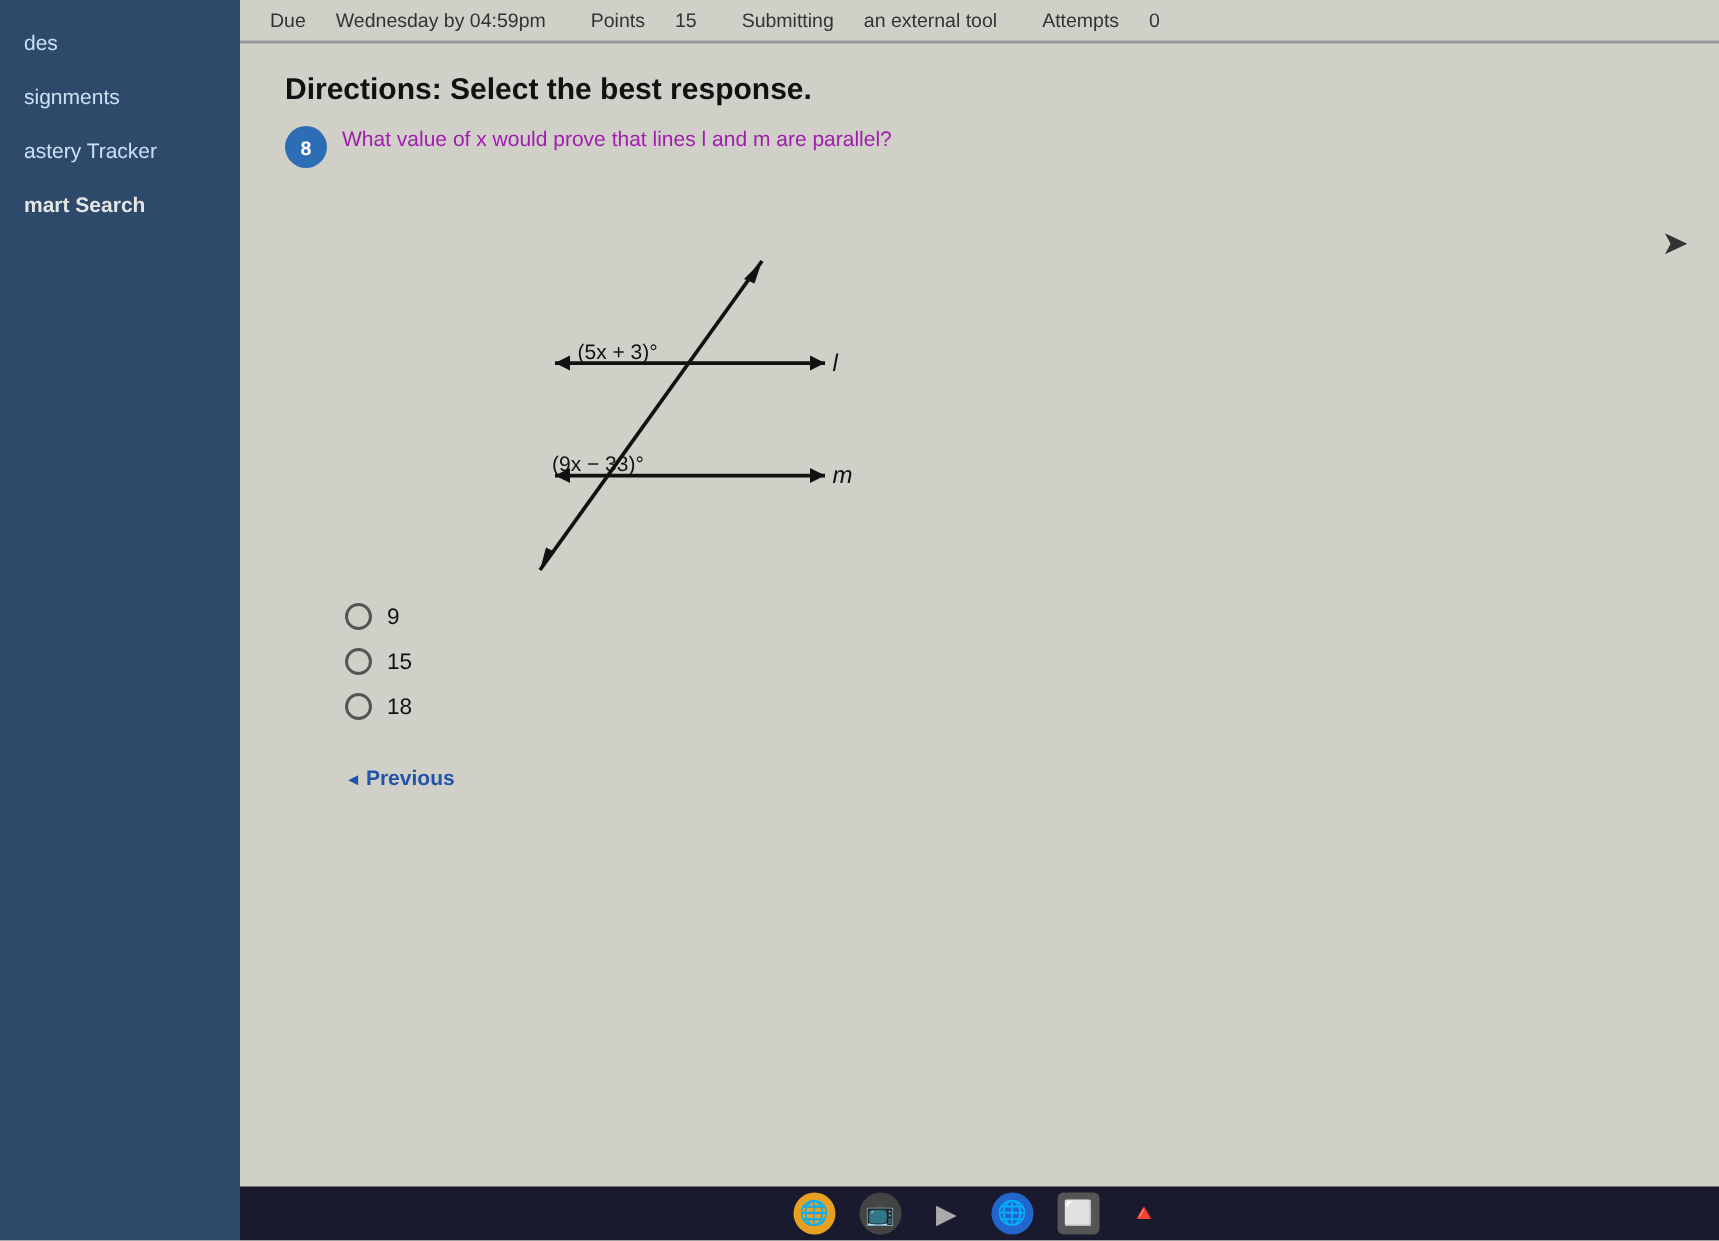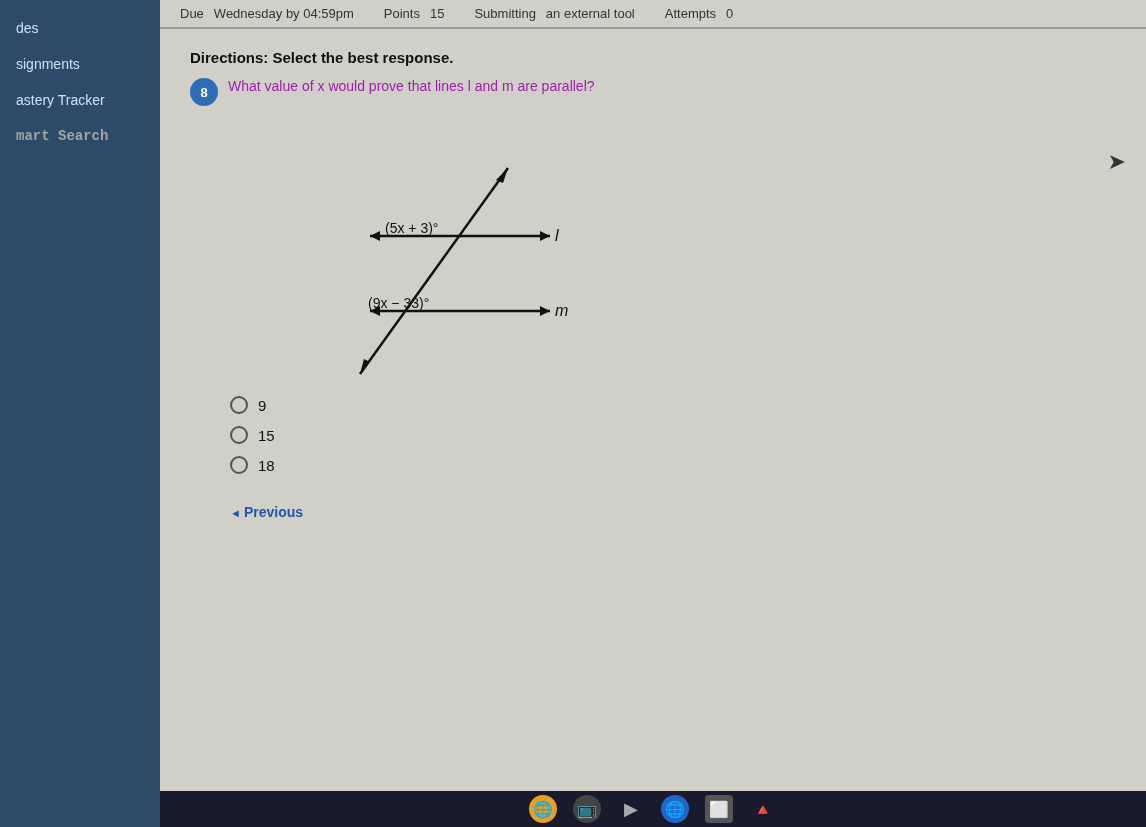--- a/index.html
+++ b/index.html
@@ -21,55 +21,55 @@
       flex-direction: column;
       padding-top: 10px;
       flex-shrink: 0;
     }
     .sidebar-item {
       color: #cce0f5;
       padding: 10px 16px;
       font-size: 14px;
       cursor: pointer;
     }
-    .sidebar-item.active { color: #a3a3a3; font-weight: bold; font-family: Liberation Mono, monospace; }
+    .sidebar-item.active { color: #e5e5e5; font-weight: bold; }
 
     
     .main {
       flex: 1;
       display: flex;
       flex-direction: column;
       background: #d0cfc8;
     }
 
     
     .topbar {
       background: #d0cfc8;
       border-bottom: 2px solid #999;
       padding: 6px 20px;
       display: flex;
       align-items: center;
       gap: 30px;
       font-size: 13px;
       color: #333;
     }
-    .topbar-item { display: flex; gap: 10px; }
+    .topbar-item { display: flex; gap: 20px; }
     .topbar-label { font-weight: normal; color: #333; }
     .topbar-value { font-weight: normal; color: #333; }
 
     
     .content {
       flex: 1;
       padding: 20px 30px;
       overflow: auto;
     }
 
     .directions {
       font-weight: bold;
-      font-size: 15px;
+      font-size: 20px;
       margin-bottom: 10px;
       color: #111;
     }
 
     .question-row {
       display: flex;
       align-items: flex-start;
       gap: 10px;
       margin-bottom: 20px;
     }

